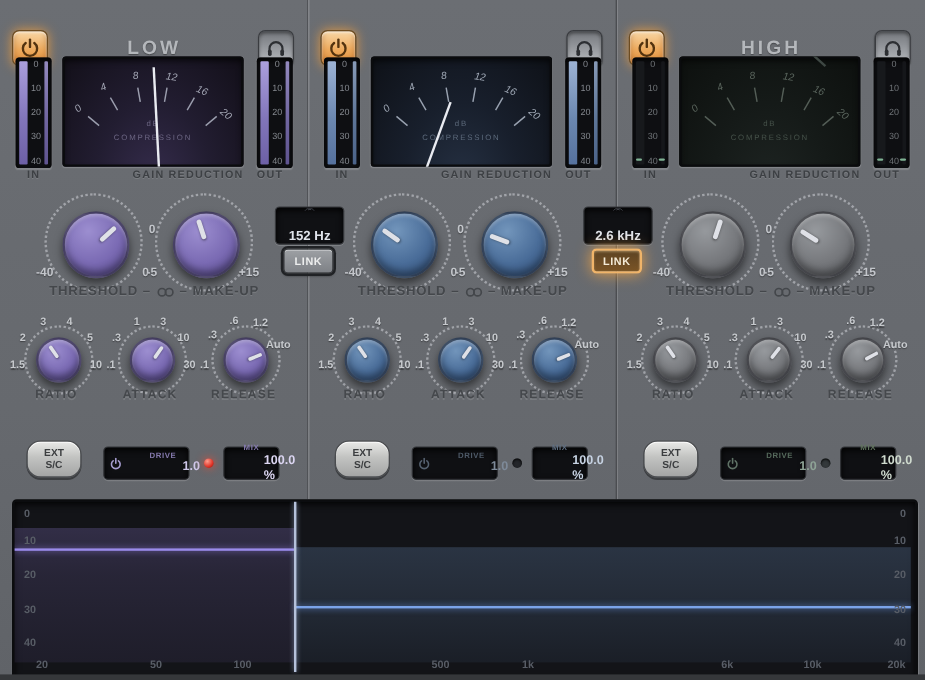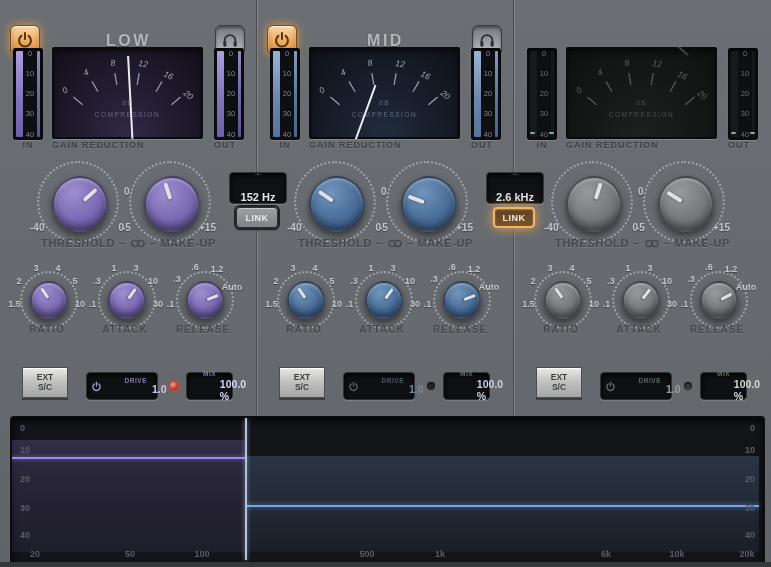--- a/index.html
+++ b/index.html
@@ -58,21 +58,21 @@
   .b-high .tick,.b-high .vlab{stroke:#545e57;fill:#5a655d;}
   .vlab{font-size:8.5px;font-style:italic;stroke:none !important;}
   .unit{font-size:6.5px;letter-spacing:1.5px;stroke:none;}
   .b-low .unit{fill:#6c6683;} .b-mid .unit{fill:#5d6a7c;} .b-high .unit{fill:#46524a;}
   .needle-g{transform-box:view-box;}
   .b-low .needle,.b-mid .needle{stroke:#e9ebf1;}
   .b-high .needle{stroke:#3e4743;}
   .meters-labels span{position:absolute;top:140px;font-size:9px;font-weight:bold;
     letter-spacing:1px;color:#3d4044;text-shadow:0 1px 0 rgba(255,255,255,.12);}
   .lab-in{left:13px;width:30px;text-align:center;}
-  .lab-gr{left:52px;width:151px;text-align:left;}
+  .lab-gr{left:52px;width:151px;text-align:right;}
   .lab-out{right:13px;width:30px;}
   
   .b-low{--kl:#9c8ed0;--kb:#7a6ab3;--kd:#524586;}
   .b-mid{--kl:#7295bb;--kb:#4a6d99;--kd:#2f4d77;}
   .b-high{--kl:#96999d;--kb:#76787c;--kd:#54565a;}
   .knob{position:absolute;border-radius:50%;
     background:radial-gradient(circle at 38% 28%, var(--kl) 0%, var(--kb) 55%, var(--kd) 100%);
     box-shadow:0 4px 7px rgba(0,0,0,.5), inset 0 2px 3px rgba(255,255,255,.3), inset 0 -4px 6px rgba(0,0,0,.35);
     border:2px solid rgba(38,39,44,.55);cursor:pointer;}
   .ptr-wrap{position:absolute;left:0;top:0;right:0;bottom:0;}
@@ -97,21 +97,21 @@
   .sk-block .knob{left:20px;top:19px;width:34px;height:34px;}
   .tk{position:absolute;font-size:9px;font-weight:bold;color:#c6c9cd;transform:translate(-50%,-50%);
     text-shadow:0 1px 1px rgba(0,0,0,.4);white-space:nowrap;}
   .tk0{left:4.5px;top:42px;} .tk1{left:9px;top:19px;} .tk2{left:26px;top:6px;}
   .tk3{left:48px;top:6px;} .tk4{left:65px;top:19px;} .tk5{left:70px;top:42px;}
   .rk0{left:4.5px;top:42px;} .rk1{left:11px;top:17px;} .rk2{left:29px;top:5px;}
   .rk3{left:51px;top:7px;} .rk4{left:66px;top:25px;}
   .sk-label{position:absolute;top:62px;left:0;right:0;text-align:center;font-size:10px;
     font-weight:bold;letter-spacing:1px;color:#45484c;text-shadow:0 1px 0 rgba(255,255,255,.12);}
   
-  .extsc{position:absolute;left:22px;top:367px;width:46px;height:31px;border-radius:0;border:1px solid #4a4c4f;
+  .extsc{position:absolute;left:22px;top:367px;width:46px;height:31px;border-radius:12px;border:1px solid #4a4c4f;
     background:linear-gradient(180deg,#e9e9e7 0%,#c2c3c1 45%,#a4a5a5 100%);
     box-shadow:0 2px 0 #3c3e41, inset 0 1px 0 rgba(255,255,255,.8);
     font-family:inherit;font-size:8.5px;font-weight:bold;color:#3c3e40;line-height:1.15;
     display:flex;flex-direction:column;align-items:center;justify-content:center;cursor:pointer;}
   .lcd{position:absolute;background:#0f1013;border:1px solid #303236;border-radius:4px;
     box-shadow:inset 0 2px 5px rgba(0,0,0,.95), 0 1px 0 rgba(255,255,255,.15);cursor:pointer;}
   .drive-lcd{left:86px;top:372px;width:62px;height:26px;display:flex;align-items:center;padding:0 4px;gap:3px;}
   .drive-mid{flex:1;display:flex;flex-direction:column;align-items:center;line-height:1.1;}
   .lcd .lbl{font-size:6.5px;font-weight:bold;letter-spacing:.5px;}
   .lcd .val{font-size:10.5px;font-weight:bold;margin-left:47px;}
@@ -328,21 +328,20 @@
 </section>
 
 <section class="band b-mid" style="left:257px">
   <div class="band-header">
     <button class="sq-btn power-btn">
       <svg width="18" height="18" viewBox="0 0 20 20">
         <path d="M6 5.4 A6.6 6.6 0 1 0 14 5.4" fill="none" stroke-width="2.2" stroke-linecap="round"></path>
         <line x1="10" y1="2.2" x2="10" y2="9" stroke-width="2.2" stroke-linecap="round"></line>
       </svg>
     </button>
-    <div class="band-title">MID</div>
     <button class="sq-btn solo-btn">
       <svg width="18" height="18" viewBox="0 0 20 20">
         <path d="M4 13.5 v-3 a6 6 0 0 1 12 0 v3" fill="none" stroke-width="2"></path>
         <rect x="2.6" y="11.5" width="3.4" height="6" rx="1.6" stroke="none"></rect>
         <rect x="14" y="11.5" width="3.4" height="6" rx="1.6" stroke="none"></rect>
       </svg>
     </button>
   </div>
   <div class="strip-meter strip-in">
     <div class="strip-bar"></div>
@@ -484,20 +483,36 @@
     </div>
     <div class="led"></div>
   </div>
   <div class="lcd mix-lcd">
     <span class="lbl">MIX</span>
     <span class="val">100.0 %</span>
   </div>
 </section>
 
 <section class="band b-high" style="left:514px">
+  <div class="band-header">
+    <button class="sq-btn power-btn">
+      <svg width="18" height="18" viewBox="0 0 20 20">
+        <path d="M6 5.4 A6.6 6.6 0 1 0 14 5.4" fill="none" stroke-width="2.2" stroke-linecap="round"></path>
+        <line x1="10" y1="2.2" x2="10" y2="9" stroke-width="2.2" stroke-linecap="round"></line>
+      </svg>
+    </button>
+    <div class="band-title">HIGH</div>
+    <button class="sq-btn solo-btn">
+      <svg width="18" height="18" viewBox="0 0 20 20">
+        <path d="M4 13.5 v-3 a6 6 0 0 1 12 0 v3" fill="none" stroke-width="2"></path>
+        <rect x="2.6" y="11.5" width="3.4" height="6" rx="1.6" stroke="none"></rect>
+        <rect x="14" y="11.5" width="3.4" height="6" rx="1.6" stroke="none"></rect>
+      </svg>
+    </button>
+  </div>
   <div class="strip-meter strip-in">
     <div class="strip-bar"></div>
     <div class="strip-scale">
       <span>0</span>
         <span>10</span>
         <span>20</span>
         <span>30</span>
         <span>40</span>
     </div>
     <div class="strip-peak"></div>

